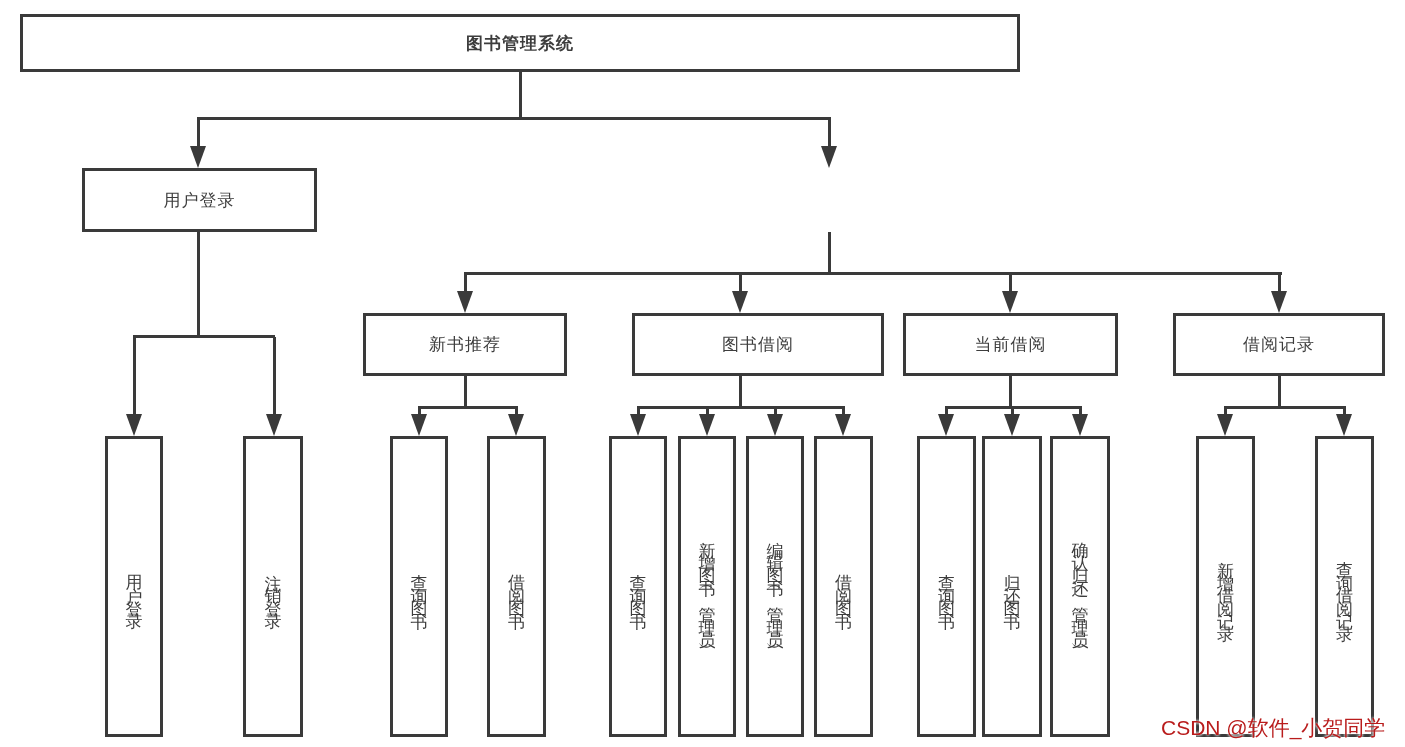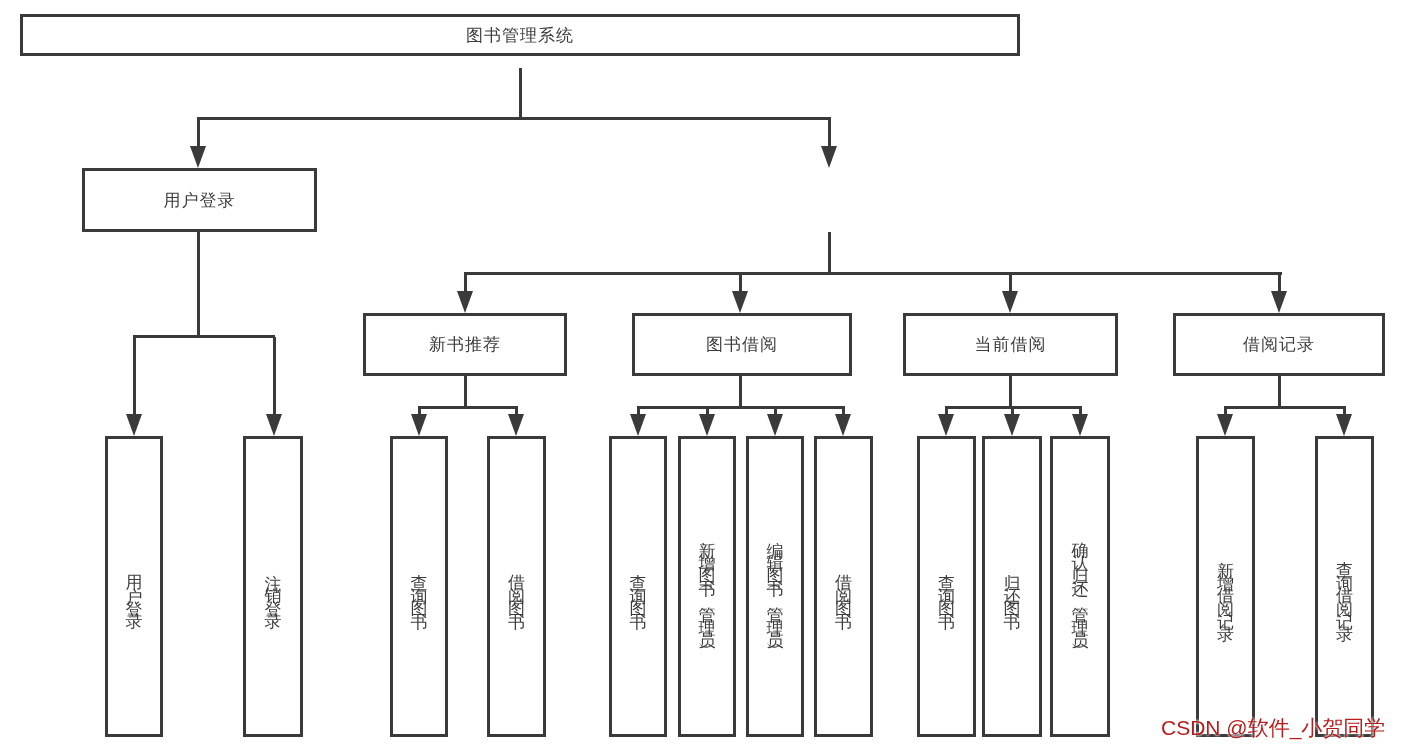--- a/index.html
+++ b/index.html
@@ -30,32 +30,32 @@
     position:absolute;left:1161px;top:714px;z-index:5;
     font-size:21px;color:#b91c1c;white-space:nowrap;
     text-shadow:0 0 3px #ffffff,0 0 3px #ffffff;
   }
 </style>
 </head>
 <body>
 
 <div class="canvas">
 
-  <div class="box" style="left:20px;top:14px;width:1000px;height:42px;">
+  <div class="box" style="left:20px;top:14px;width:1000px;height:58px;font-weight:bold;">
     <span class="lbl">图书管理系统</span>
   </div>
 
   <div class="box" style="left:82px;top:168px;width:235px;height:64px;">
     <span class="lbl">用户登录</span>
   </div>
 
   <div class="box" style="left:363px;top:313px;width:204px;height:63px;">
     <span class="lbl">新书推荐</span>
   </div>
-  <div class="box" style="left:632px;top:313px;width:220px;height:63px;">
+  <div class="box" style="left:632px;top:313px;width:252px;height:63px;">
     <span class="lbl">图书借阅</span>
   </div>
   <div class="box" style="left:903px;top:313px;width:215px;height:63px;">
     <span class="lbl">当前借阅</span>
   </div>
   <div class="box" style="left:1173px;top:313px;width:212px;height:63px;">
     <span class="lbl">借阅记录</span>
   </div>
 
   <div class="box leaf" style="left:105px;top:436px;width:58px;height:301px;">

